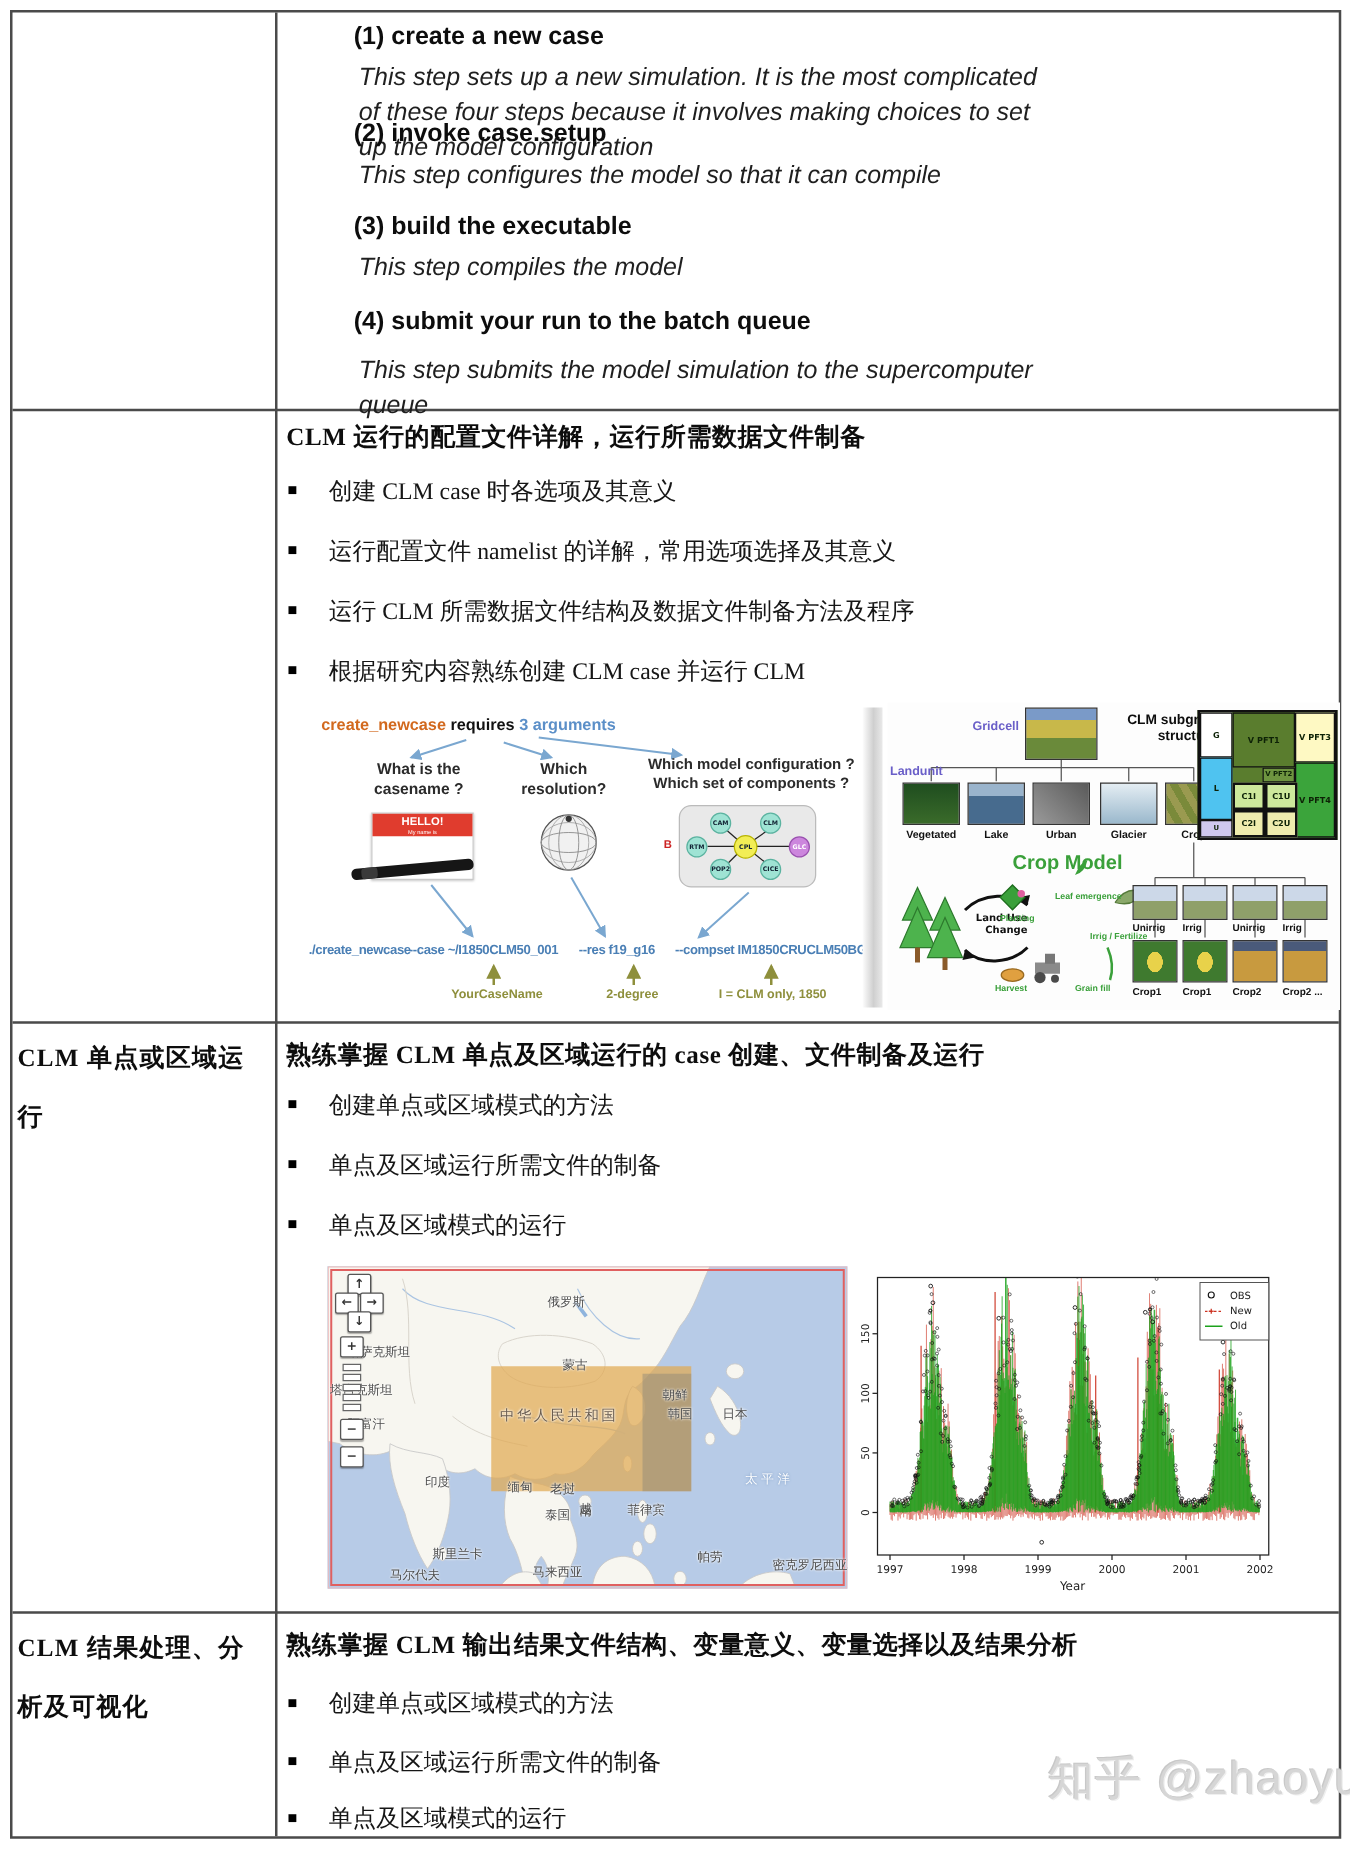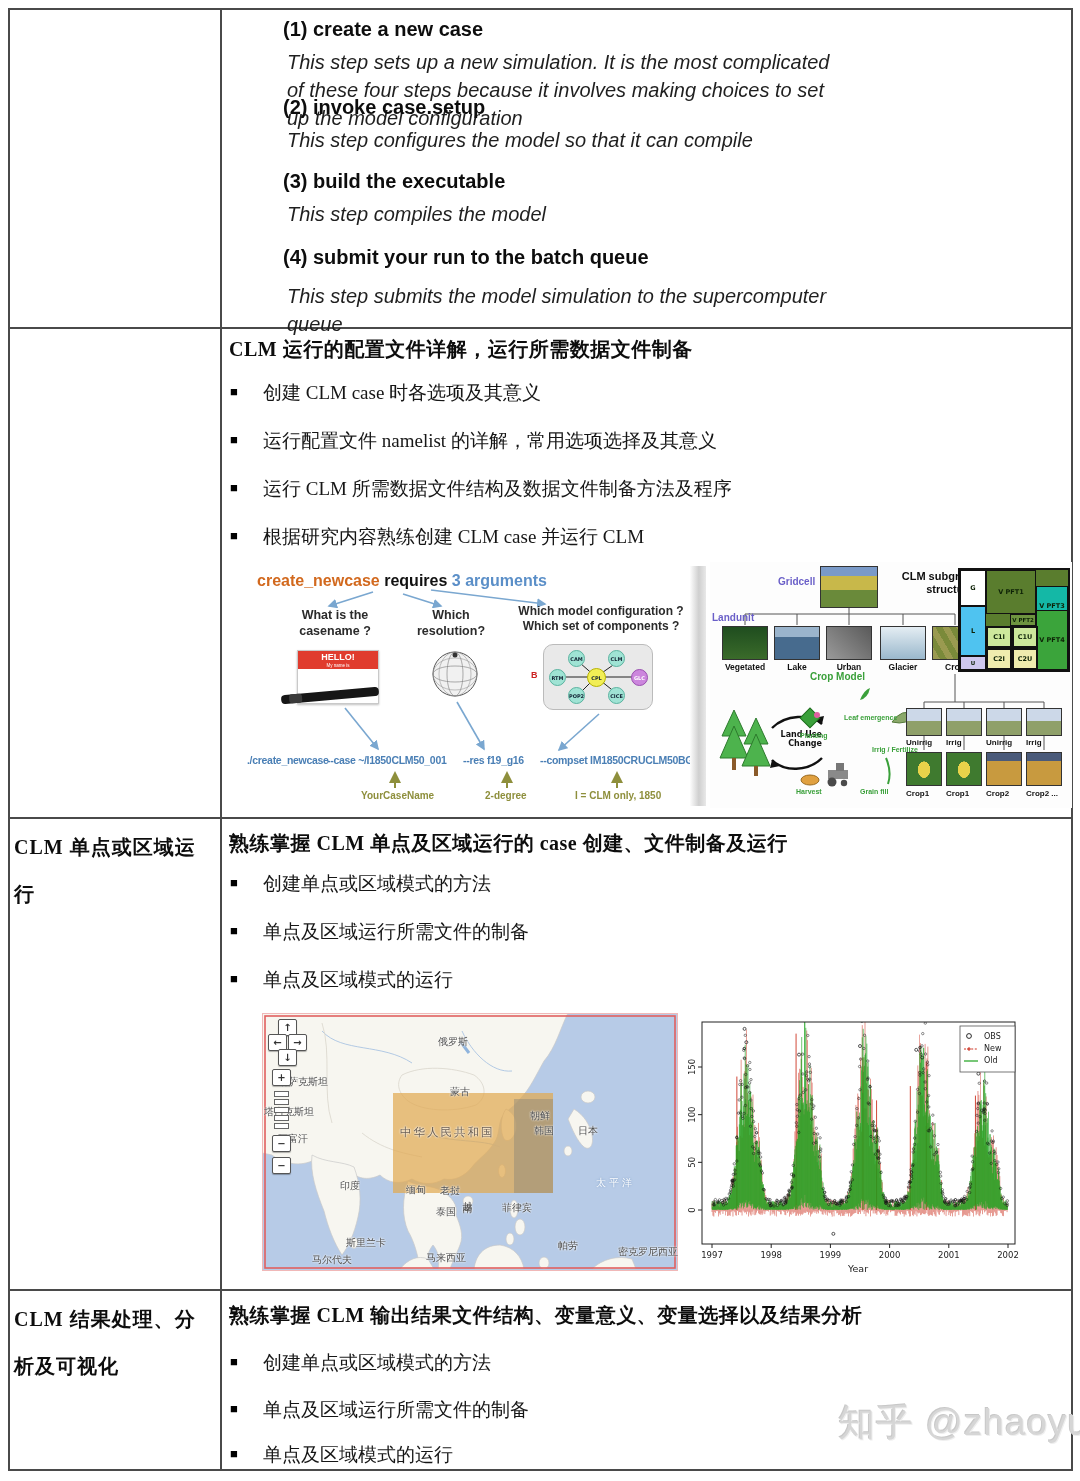--- a/index.html
+++ b/index.html
@@ -14,21 +14,21 @@
   .stepH{font-family:"Liberation Sans","DejaVu Sans",sans-serif;font-weight:700;font-size:20px;color:#0d0d0d;white-space:nowrap}
   .stepD{font-family:"Liberation Sans","DejaVu Sans",sans-serif;font-style:italic;font-size:20px;color:#1f1f1f;line-height:1.4}
   
   .ltitle{font-size:20px;font-weight:700;line-height:47px;letter-spacing:1px;width:197px;color:#0d0d0d}
   .rtitle{font-size:20px;font-weight:700;letter-spacing:.5px;color:#0d0d0d;white-space:nowrap}
   .bullet{display:flex;font-size:19px;color:#161616;white-space:nowrap}
   .bullet .m{width:33px;font-size:13px;padding-top:4px;color:#000}
   
   .ncd{position:absolute;left:245px;top:566px;width:462px;height:240px;background:#fff;
        font-family:"Liberation Sans","DejaVu Sans",sans-serif}
-  .ncd .ttl{position:absolute;left:12px;top:6px;font-size:16px;font-weight:700;white-space:nowrap}
+  .ncd .ttl{position:absolute;left:12px;top:6px;font-size:13px;font-weight:700;white-space:nowrap}
   .ncd .q{position:absolute;font-size:12.5px;font-weight:700;color:#2b2b2b;text-align:center;line-height:1.25}
   .ncd .cmd{position:absolute;top:188px;font-size:10.5px;font-weight:700;color:#4a7fb5;letter-spacing:-.3px;white-space:nowrap}
   .ncd .ann{position:absolute;top:224px;font-size:10px;font-weight:700;color:#8e8f3c;white-space:nowrap}
   .nametag{position:absolute;left:52px;top:84px;width:80px;height:52px;border:1px solid #c9c9c9;background:#fff;box-shadow:0 1px 2px rgba(0,0,0,.25)}
   .nametag .hd{height:18px;background:#e03c2e;color:#fff;text-align:center;font-size:9px;font-weight:700;line-height:12px}
   .nametag .hd small{display:block;font-size:4.5px;font-weight:400;margin-top:-3px}
   .marker{position:absolute;left:36px;top:125px;width:98px;height:9px;background:#161616;border-radius:4px;transform:rotate(-5deg)}
   .marker:before{content:"";position:absolute;left:8px;top:0;width:13px;height:9px;background:#3a3a3a;border-radius:3px}
   .compbox{position:absolute;left:298px;top:78px;width:108px;height:64px;background:#e9e9e9;border:1px solid #bbb;border-radius:10px}
   .cc{position:absolute;border-radius:50%;display:flex;align-items:center;justify-content:center;
@@ -261,30 +261,30 @@
     <span class="pcap" style="left:64px;top:100px">Lake</span>
     <span class="pcap" style="left:116px;top:100px">Urban</span>
     <span class="pcap" style="left:170px;top:100px">Glacier</span>
     <span class="pcap" style="left:222px;top:100px">Crop</span>
 
     <div style="position:absolute;left:248px;top:6px;width:108px;height:100px;border:2px solid #111;box-sizing:content-box;background:#5a7d2e">
       <span class="gc" style="left:0;top:0;width:26px;height:36px;background:#fff">G</span>
       <span class="gc" style="left:0;top:36px;width:26px;height:50px;background:#4fc3f0">L</span>
       <span class="gc" style="left:0;top:86px;width:26px;height:14px;background:#cfc8ee;font-size:5.5px">U</span>
       <span class="gc" style="left:26px;top:0;width:50px;height:44px;background:#5a7d2e">V PFT1</span>
-      <span class="gc" style="left:76px;top:16px;width:32px;height:40px;background:#14b8a6">V PFT3</span>
+      <span class="gc" style="left:76px;top:0;width:32px;height:40px;background:#fef9c3">V PFT3</span>
       <span class="gc" style="left:50px;top:44px;width:26px;height:12px;background:#6e9440;font-size:5.5px">V PFT2</span>
       <span class="gc" style="left:76px;top:40px;width:32px;height:60px;background:#3ba43b">V PFT4</span>
       <span class="gc" style="left:26px;top:56px;width:26px;height:22px;background:#cde89c;border-width:2px">C1I</span>
       <span class="gc" style="left:52px;top:56px;width:26px;height:22px;background:#cde89c;border-width:2px">C1U</span>
       <span class="gc" style="left:26px;top:78px;width:26px;height:22px;background:#efecae;border-width:2px">C2I</span>
       <span class="gc" style="left:52px;top:78px;width:26px;height:22px;background:#efecae;border-width:2px">C2U</span>
     </div>
 
-    <span style="position:absolute;left:100px;top:109px;font-size:10px;font-weight:700;color:#3aa03a">Crop Model</span>
+    <span style="position:absolute;left:100px;top:120px;font-size:16px;font-weight:700;color:#3aa03a">Crop Model</span>
     <span style="position:absolute;left:60px;top:168px;width:52px;font:bold 8px 'DejaVu Sans',sans-serif;text-align:right;color:#111">Land Use Change</span>
     <span class="greenlab" style="left:90px;top:170px">Planting</span>
     <span class="greenlab" style="left:134px;top:152px">Leaf emergence</span>
     <span class="greenlab" style="left:162px;top:184px">Irrig / Fertilize</span>
     <span class="greenlab" style="left:150px;top:226px">Grain fill</span>
     <span class="greenlab" style="left:86px;top:226px">Harvest</span>
 
     <div class="photo ph-field" style="left:196px;top:146px;width:36px;height:28px"></div>
     <div class="photo ph-field" style="left:236px;top:146px;width:36px;height:28px"></div>
     <div class="photo ph-field" style="left:276px;top:146px;width:36px;height:28px"></div>

